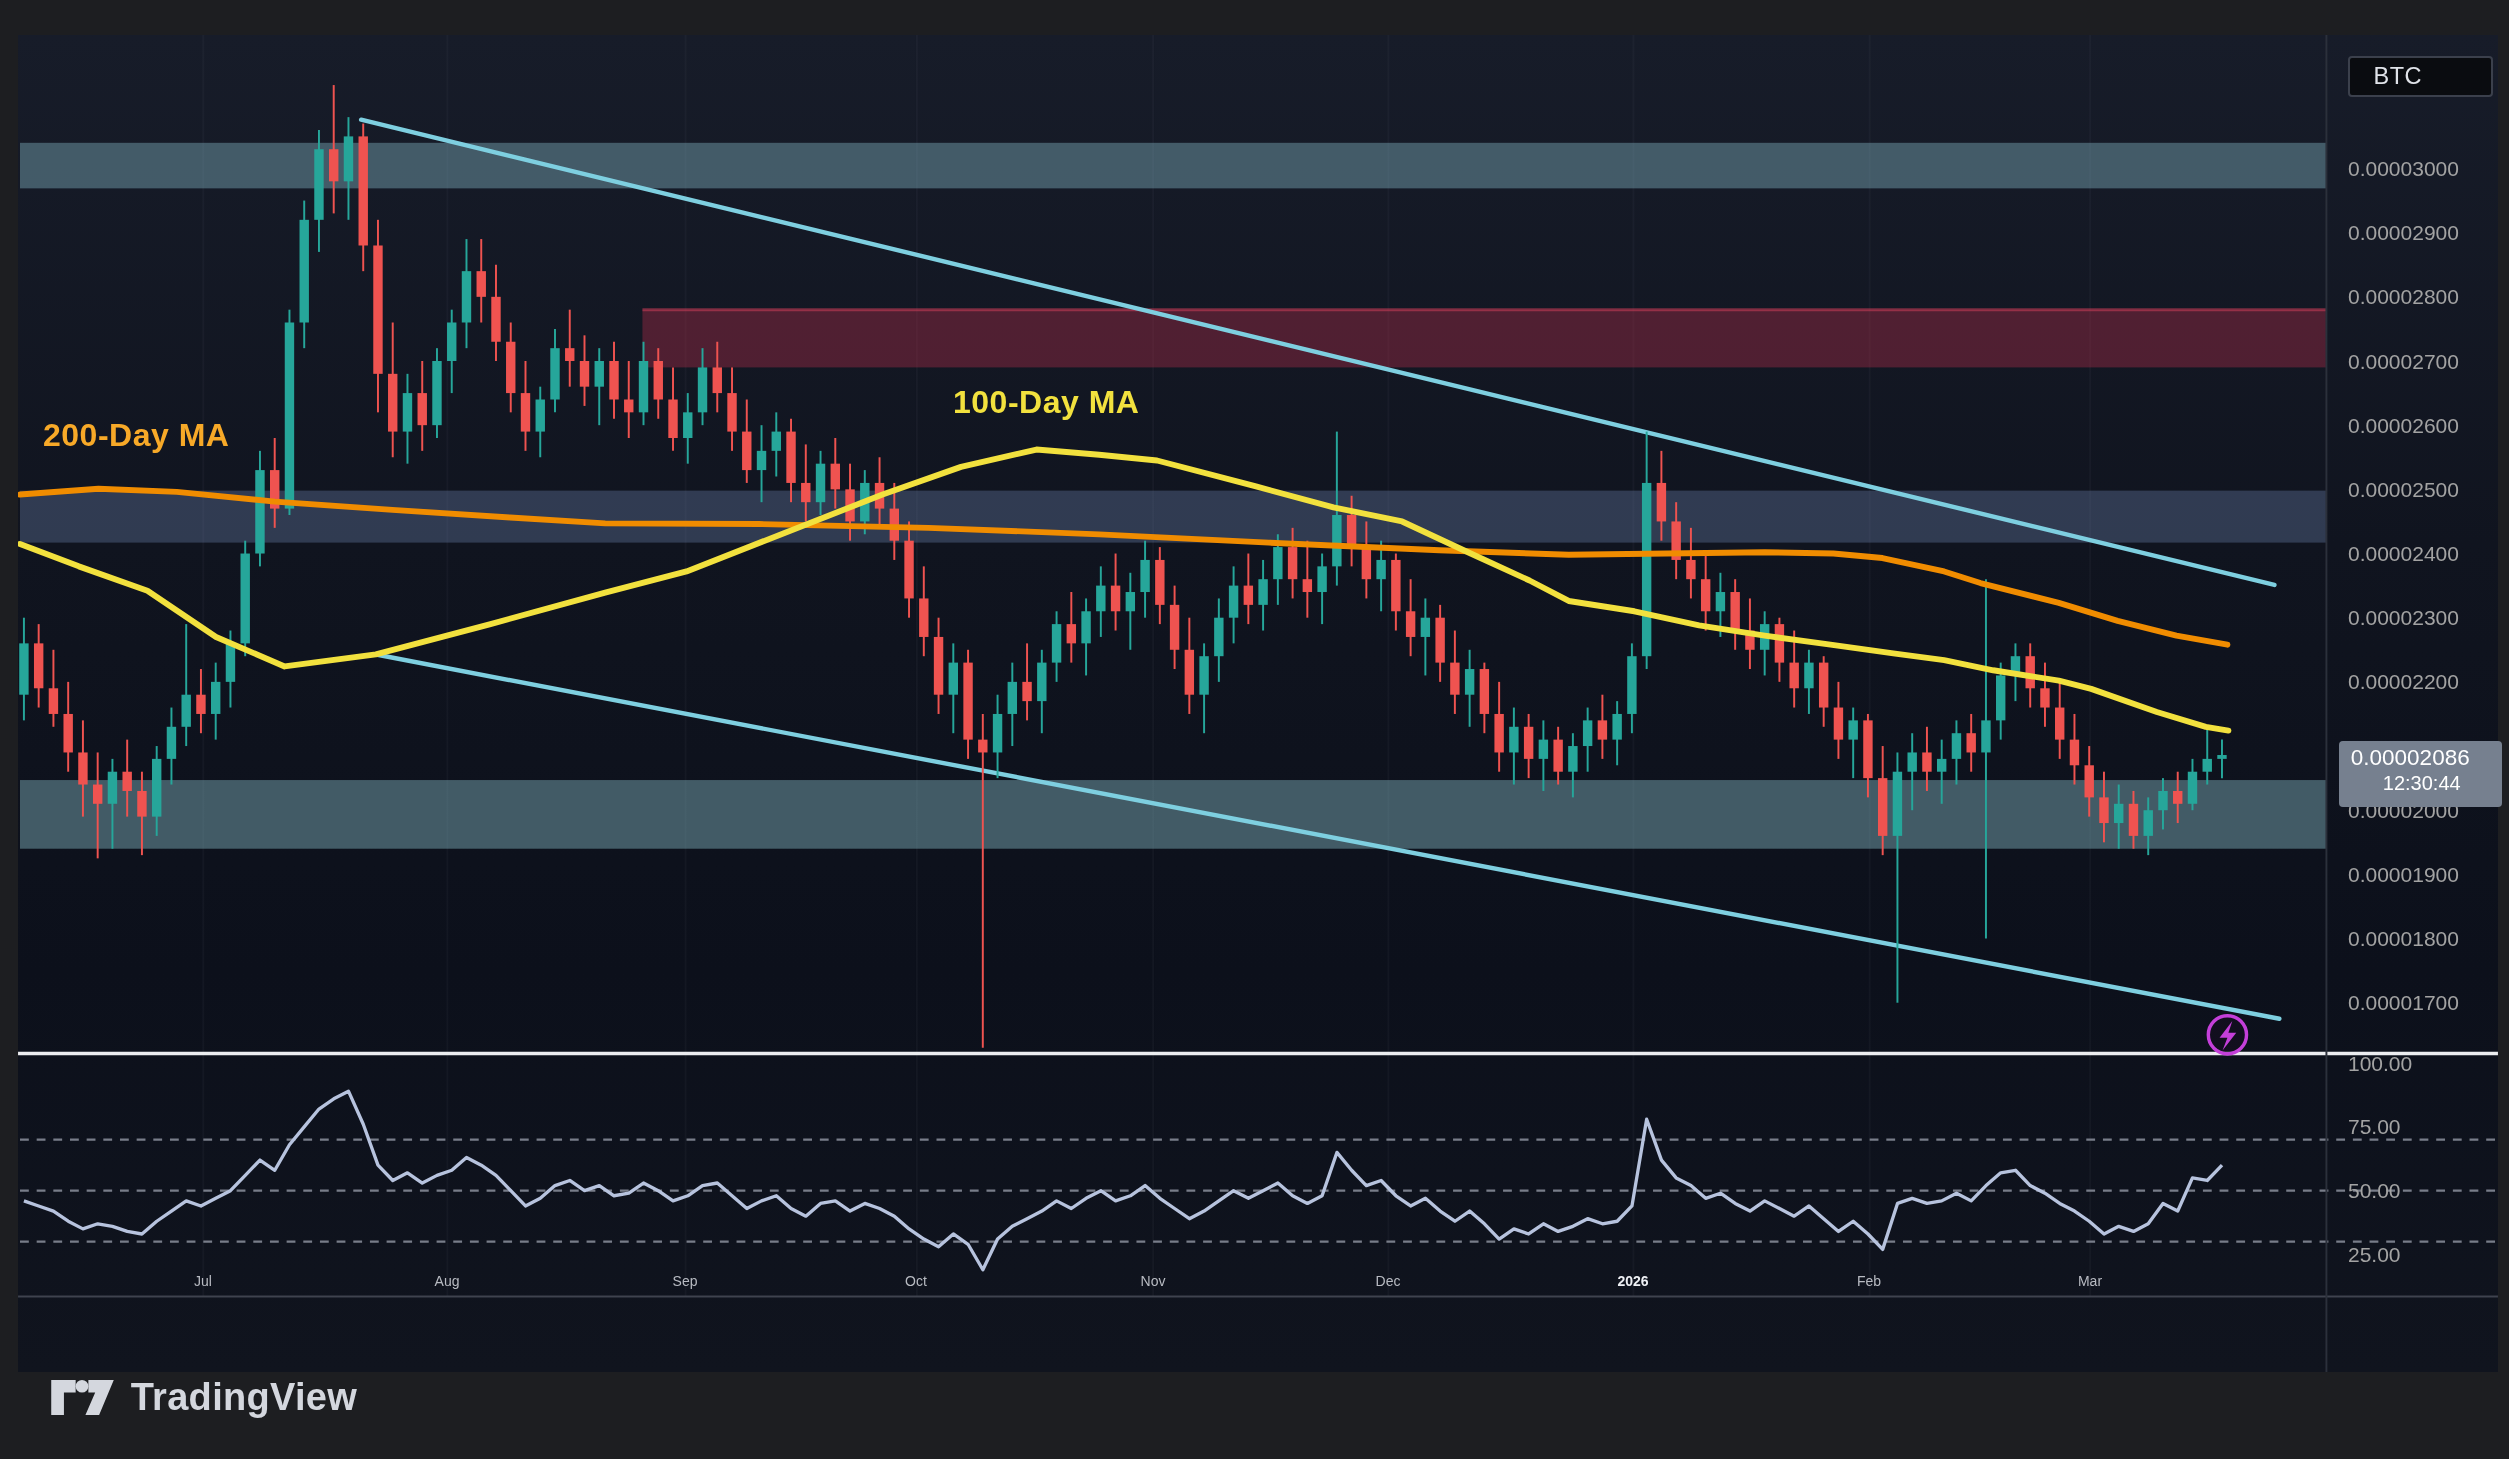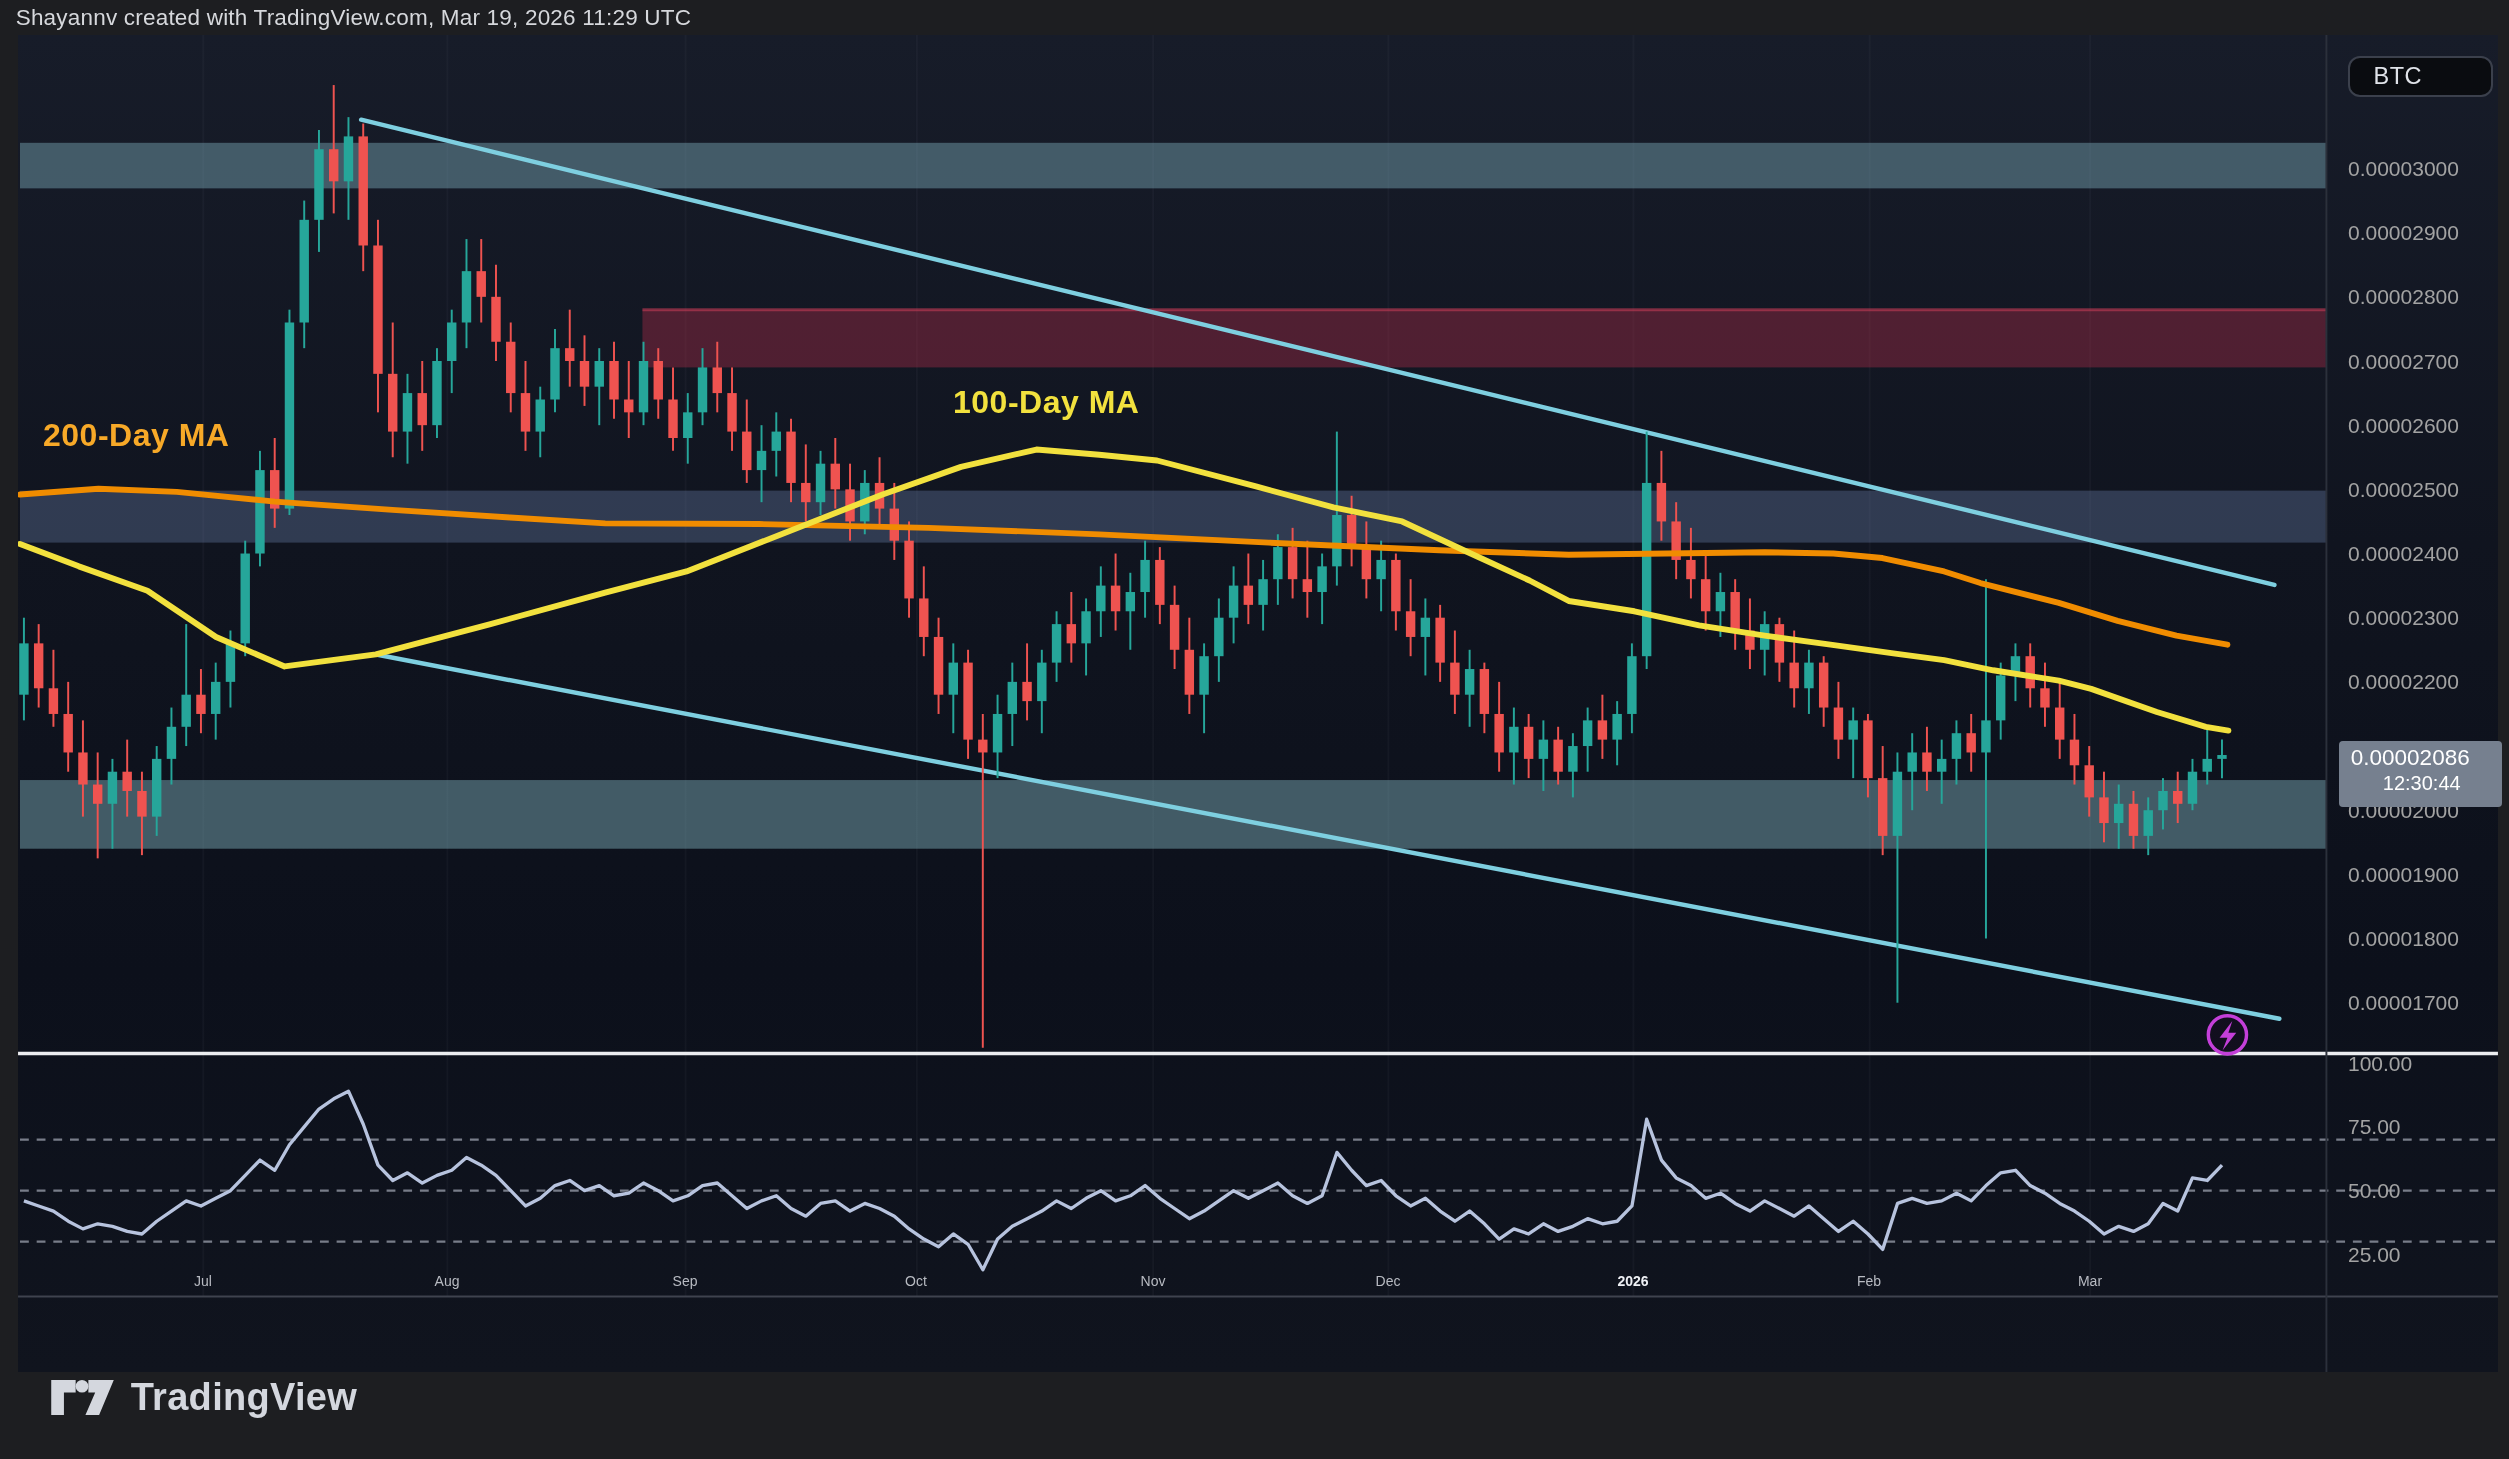--- a/index.html
+++ b/index.html
@@ -17,21 +17,21 @@
   .chart-surface{
     position:absolute;left:17.6px;top:35px;width:2480px;height:1337px;
     background:linear-gradient(180deg,#171c29 0%,#10141f 38%,#0c101b 70%,#10141e 100%);
   }
   #chart-svg{position:absolute;left:17.6px;top:35px;}
   .ma-label{position:absolute;font-weight:bold;font-size:32px;letter-spacing:0.5px;}
   .ma-label.orange{color:#f7a928;}
   .ma-label.yellow{color:#f2e13e;}
   .symbol-chip{
     position:absolute;left:2348px;top:56px;width:145px;height:41px;
-    background:#0a0c10;border:2px solid #3b404c;border-radius:12px;
+    background:#0a0c10;border:2px solid #3b404c;border-radius:4px;
     display:flex;align-items:center;box-sizing:border-box;padding-left:23.5px;
     color:#e0e3e9;font-size:23.5px;letter-spacing:0.5px;
   }
   .axis-label{
     position:absolute;left:2348px;width:147px;height:25.5px;line-height:25.5px;
     color:#a3a3a3;font-size:21px;white-space:nowrap;
   }
   .month-label{
     position:absolute;transform:translateX(-50%);top:1268px;height:27.4px;line-height:27.4px;
     color:#b8bbc2;font-size:14px;
@@ -49,23 +49,20 @@
   }
   .watermark .wm-text{color:#d4d7de;font-size:38px;font-weight:bold;letter-spacing:0.3px;}
   .time-axis-zone{position:absolute;left:17.6px;top:1297px;width:2480px;height:75px;}
   .price-axis-zone{position:absolute;left:2326px;top:35px;width:172px;height:1261px;}
 </style>
 </head>
 <body>
 
 <div id="root">
 
-  <div class="topbar">
-    <span>Shayannv created with TradingView.com, Mar 19, 2026 11:29 UTC</span>
-  </div>
 
   <div class="chart-surface"></div>
 
   <svg id="chart-svg" width="2480" height="1337" viewBox="0 0 2530 1364">
       <line x1="189" y1="0" x2="189" y2="1287" stroke="rgba(150,160,180,0.05)" stroke-width="2"></line>
       <line x1="438" y1="0" x2="438" y2="1287" stroke="rgba(150,160,180,0.05)" stroke-width="2"></line>
       <line x1="681" y1="0" x2="681" y2="1287" stroke="rgba(150,160,180,0.05)" stroke-width="2"></line>
       <line x1="917" y1="0" x2="917" y2="1287" stroke="rgba(150,160,180,0.05)" stroke-width="2"></line>
       <line x1="1158" y1="0" x2="1158" y2="1287" stroke="rgba(150,160,180,0.05)" stroke-width="2"></line>
       <line x1="1398" y1="0" x2="1398" y2="1287" stroke="rgba(150,160,180,0.05)" stroke-width="2"></line>

